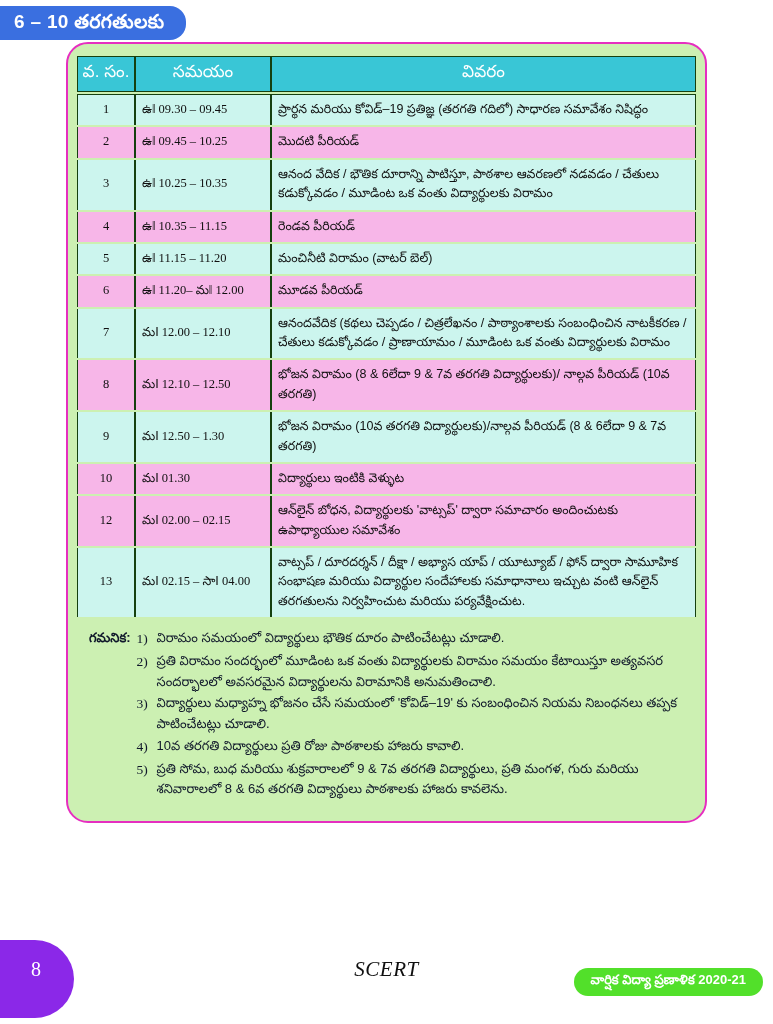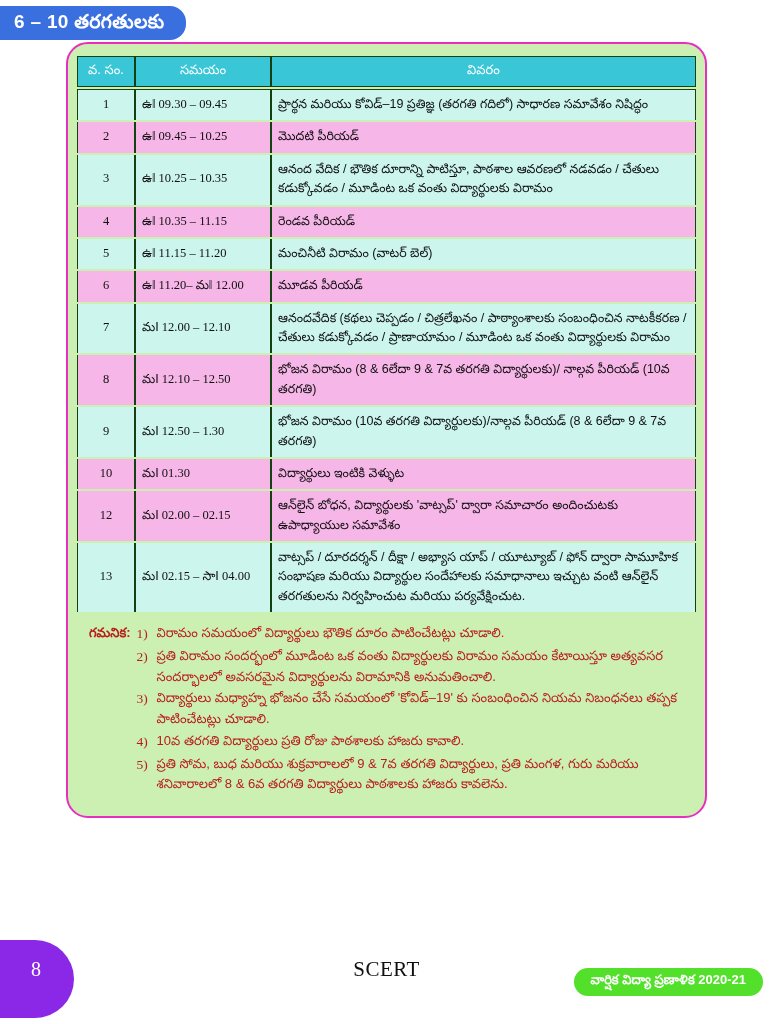--- a/index.html
+++ b/index.html
@@ -72,21 +72,21 @@
   }
   table.tt th, table.tt td {
     border-left: 1.6px solid #15400f;
     border-right: 1.6px solid #15400f;
     vertical-align: middle;
     box-sizing: border-box;
   }
   table.tt thead th {
     background: #39c6d6;
     color: #ffffff;
-    font-size: 13px;
+    font-size: 17px;
     font-weight: normal;
     padding: 5px 4px 6px 4px;
     text-align: center;
     border-top: 1.6px solid #15400f;
     border-bottom: 1.6px solid #15400f;
   }
   table.tt tbody td {
     font-size: 12.5px;
     color: #101010;
     padding: 5px 6px 6px 6px;
@@ -107,21 +107,21 @@
   tr.r-pink td   { background: #f7b6e8; }
   tr.r-cyan td   { background: #ccf5ee; }
 
   tr.rowbottom td { border-bottom: 1.6px solid #15400f; }
   tr.rowtop td { border-top: 1.6px solid #15400f; }
 
   
   .notes {
     padding: 9px 16px 10px 12px;
     font-size: 13px;
-    color: #b91c1c;
+    color: #0f172a;
     line-height: 1.6;
   }
   .note-row {
     display: flex;
     align-items: flex-start;
   }
   .note-lead {
     font-weight: bold;
     white-space: nowrap;
     padding-right: 6px;
@@ -164,20 +164,21 @@
   .scert {
     position: absolute;
     left: 0;
     right: 0;
     top: 957px;
     text-align: center;
     font-family: "Liberation Serif", "DejaVu Serif", serif;
     font-size: 21px;
     color: #101010;
     letter-spacing: 0.5px;
+    font-style: italic;
   }
   .footer-pill {
     position: absolute;
     right: 10px;
     top: 968px;
     background: #52e02a;
     color: #ffffff;
     font-size: 13px;
     font-weight: bold;
     padding: 4px 17px 6px 17px;

